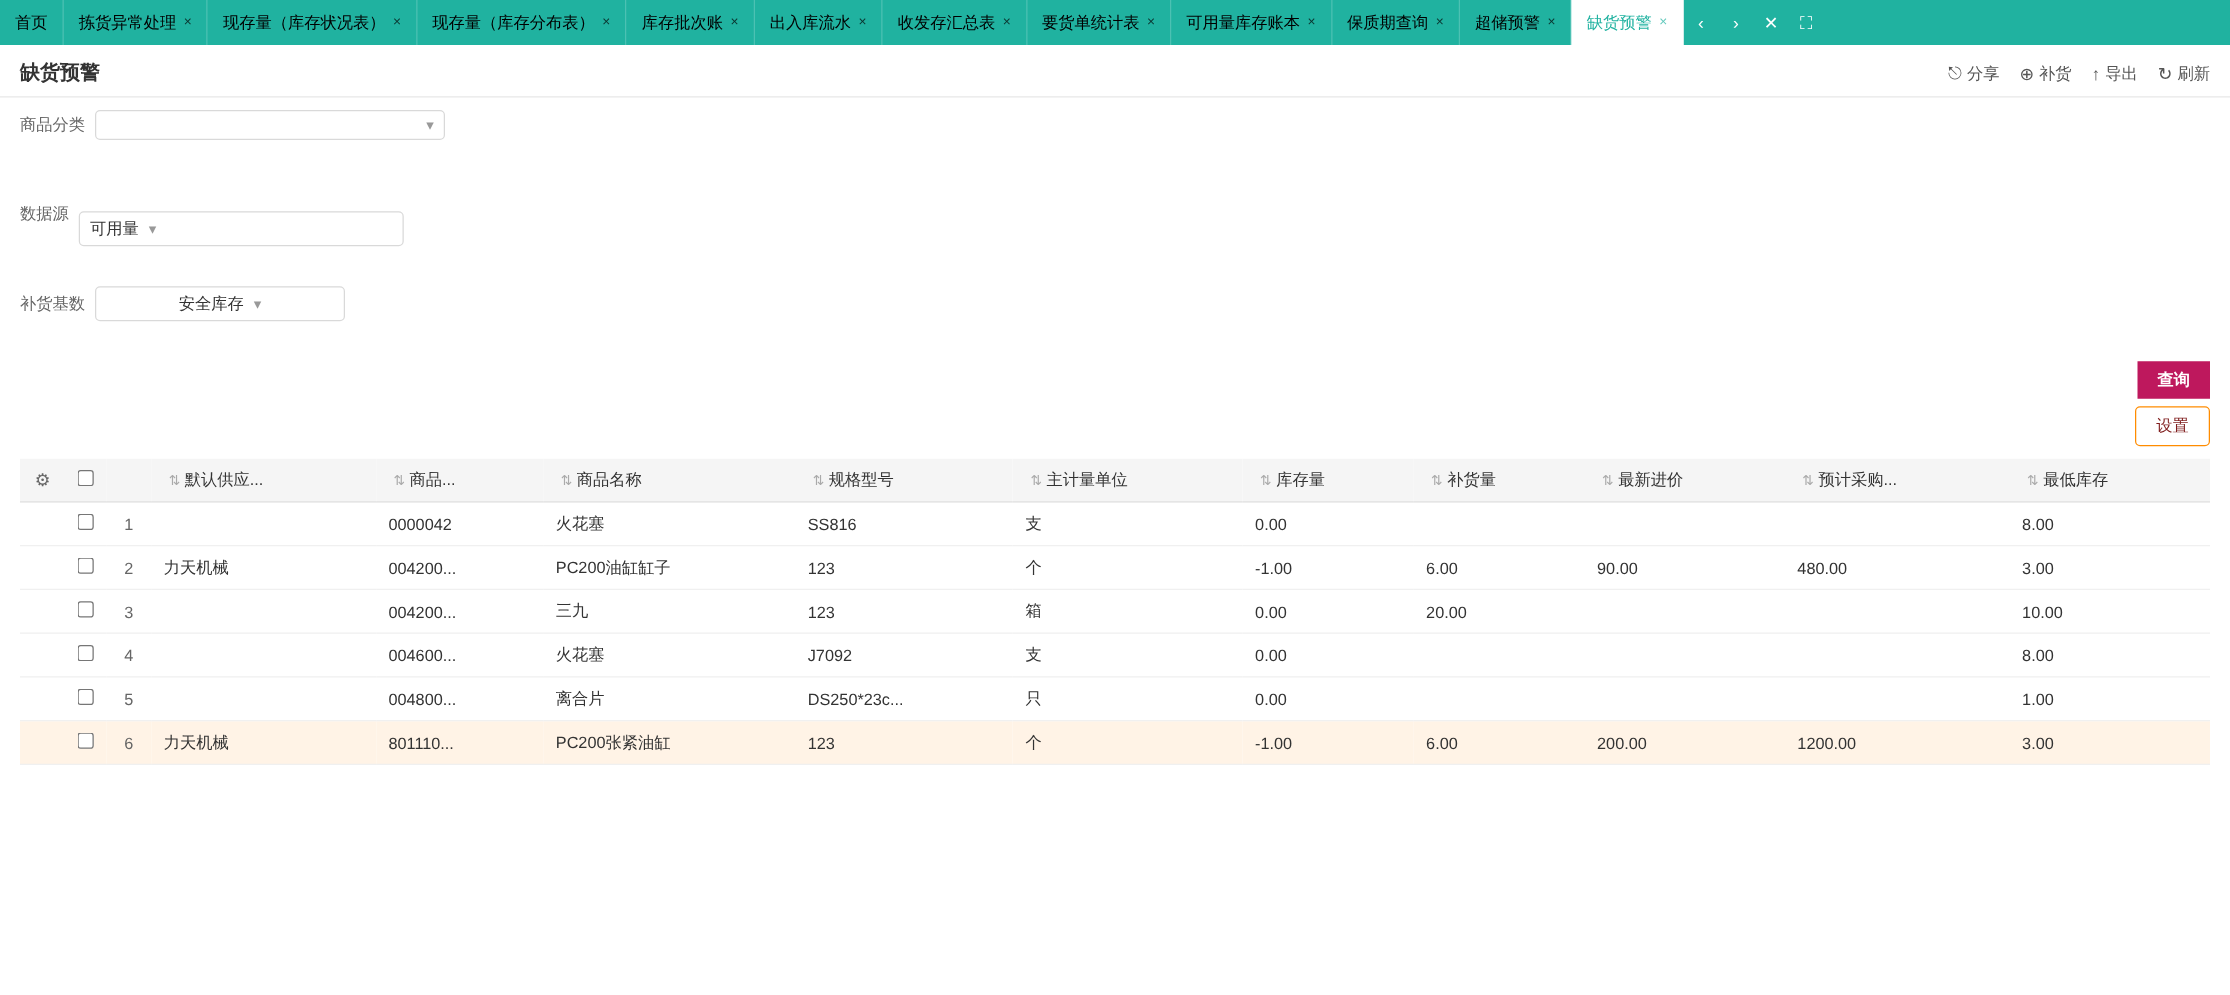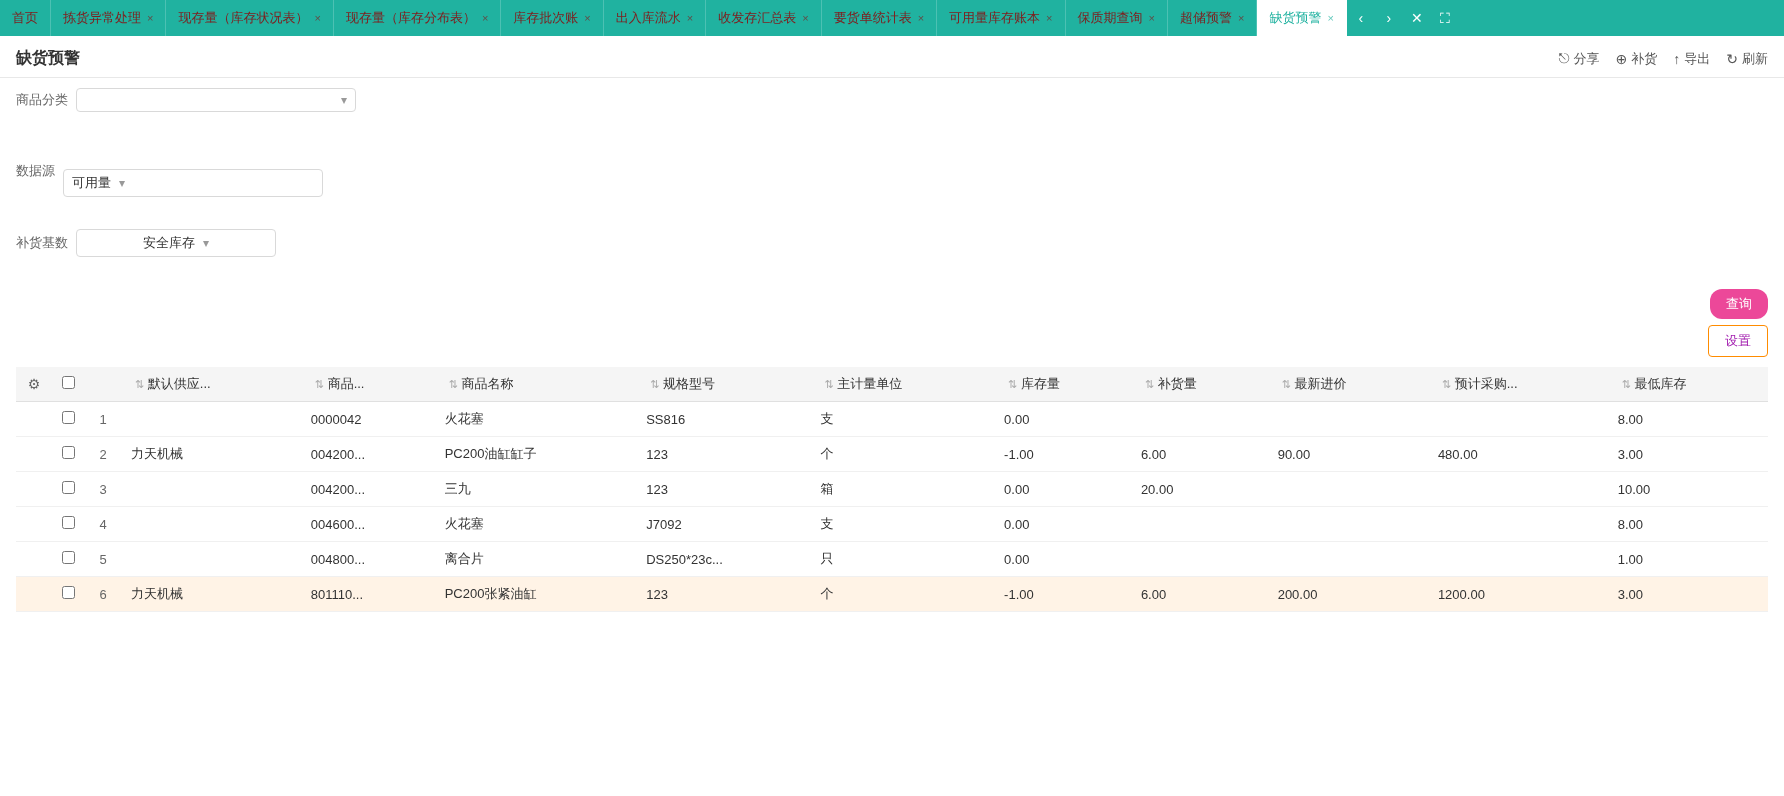--- a/index.html
+++ b/index.html
@@ -11,21 +11,21 @@
       align-items: center;
       background: #20b2a0;
       height: 36px;
       overflow: hidden;
     }
     .tab-item {
       display: flex;
       align-items: center;
       padding: 0 12px;
       height: 36px;
-      color: #7f1d1d;
+      color: #000000;
       font-size: 13px;
       white-space: nowrap;
       cursor: pointer;
       border-right: 1px solid rgba(255,255,255,0.2);
       gap: 6px;
     }
     .tab-item.active {
       background: #fff;
       color: #20b2a0;
     }
@@ -106,31 +106,32 @@
     }
     .filter-select-arrow {
       color: #999;
       font-size: 12px;
     }
     .filter-value {
       color: #333;
       font-size: 13px;
     }
     .btn-query {
-      background: #ec4899;
+      background: #be185d;
       color: #fff;
       border: none;
-      border-radius: 12px;
+      border-radius: 0;
       padding: 6px 16px;
       font-size: 13px;
       cursor: pointer;
+      font-weight: bold;
     }
     .btn-settings {
       background: #fff;
-      color: #a21caf;
+      color: #7f1d1d;
       border: 1px solid #ff8c00;
       border-radius: 4px;
       padding: 6px 16px;
       font-size: 13px;
       cursor: pointer;
     }
 
     
     .table-container {
       padding: 0 16px;

